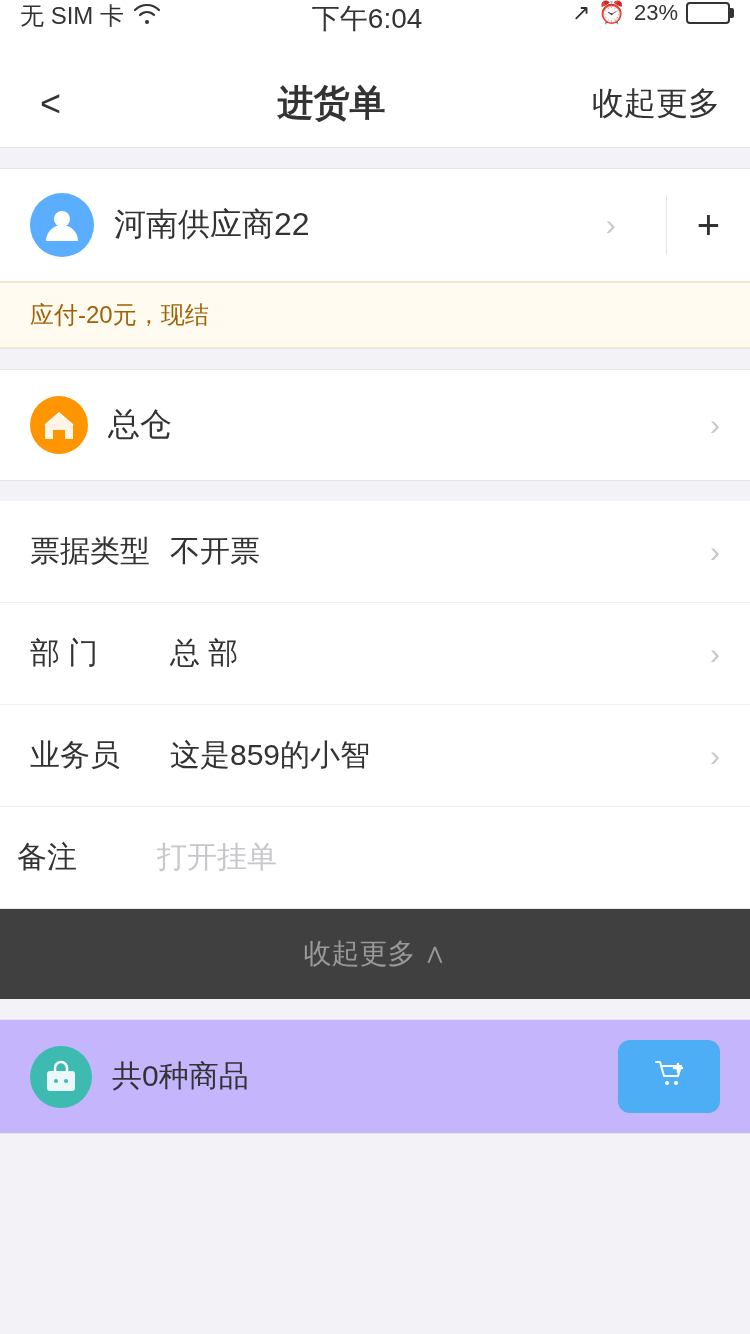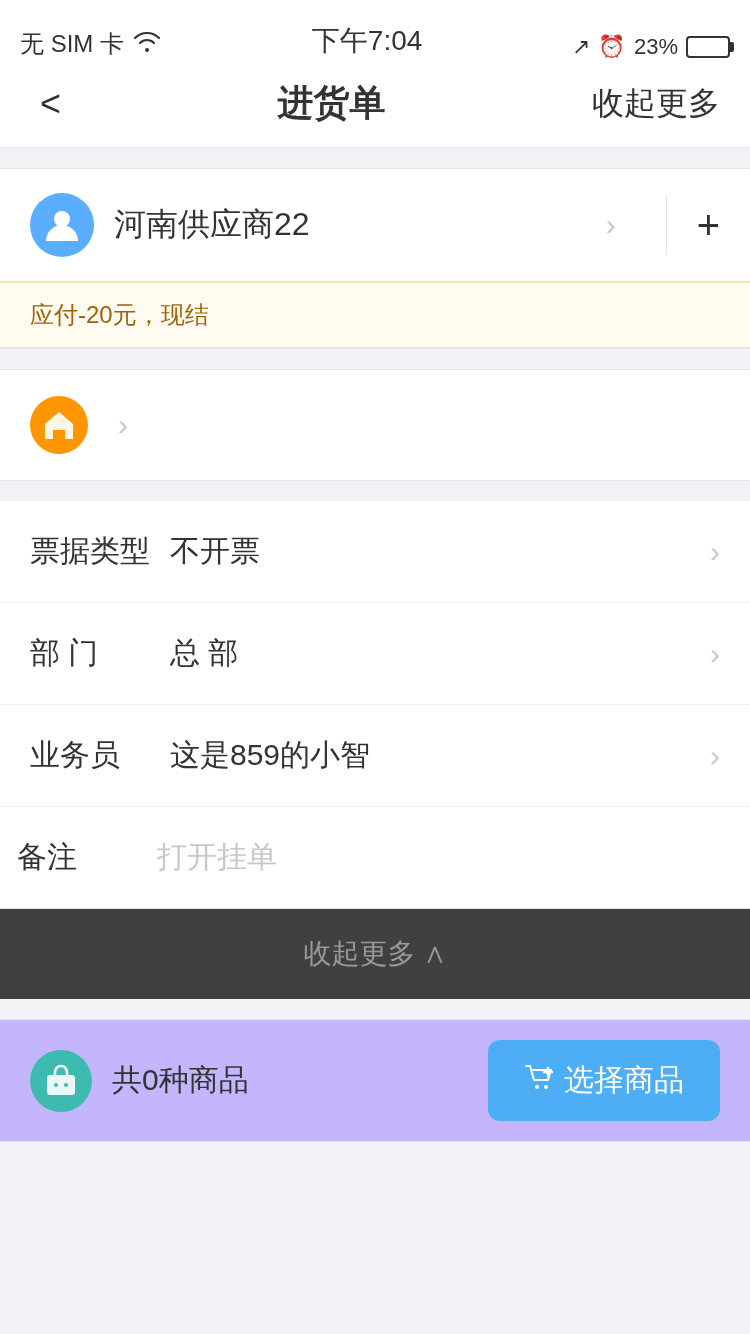--- a/index.html
+++ b/index.html
@@ -12,21 +12,21 @@
       font-size: 28px;
       color: #333;
     }
 
     
     .status-bar {
       width: 750px;
       height: 60px;
       background: #fff;
       display: flex;
-      align-items: flex-end;
+      align-items: flex-start;
       justify-content: space-between;
       padding: 0 20px;
       font-size: 24px;
       color: #333;
     }
     .status-left {
       display: flex;
       align-items: center;
       gap: 8px;
     }
@@ -269,21 +269,21 @@
   <div class="status-left">
     <span>无 SIM 卡</span>
     <span class="wifi-icon">
       <svg width="30" height="22" viewBox="0 0 30 22" fill="none">
         <path d="M15 18a2 2 0 1 1 0 4 2 2 0 0 1 0-4z" fill="#333"></path>
         <path d="M8 13c1.9-1.9 4.5-3 7-3s5.1 1.1 7 3" stroke="#333" stroke-width="2.2" fill="none" stroke-linecap="round"></path>
         <path d="M3 8C6.3 4.7 10.5 3 15 3s8.7 1.7 12 5" stroke="#333" stroke-width="2.2" fill="none" stroke-linecap="round"></path>
       </svg>
     </span>
   </div>
-  <div style="font-size:28px;font-weight:500;">下午7:04</div>
+  <div style="font-size:28px;font-weight:500;">下午6:04</div>
   <div class="status-right">
     <span style="font-size:22px;">↗</span>
     <span style="font-size:22px;">⏰</span>
     <span>23%</span>
     <span class="battery">
       <span class="battery-fill"></span>
     </span>
   </div>
 </div>
 
@@ -317,20 +317,21 @@
 </div>
 
 <div class="warehouse-row">
   <div class="warehouse-icon">
     <svg viewBox="0 0 34 34" fill="white">
       <path d="M3 17L17 5l14 12v14H3V17z" fill="white" opacity="0.9"></path>
       <rect x="11" y="22" width="12" height="9" fill="#ff9500"></rect>
       <path d="M3 17L17 5l14 12" stroke="white" stroke-width="1.5" fill="none"></path>
     </svg>
   </div>
+  <span class="warehouse-name">总仓</span>
   <span class="chevron">›</span>
 </div>
 
 <div class="form-section">
   <div class="form-row">
     <span class="form-label">票据类型</span>
     <span class="form-value">不开票</span>
     <span class="chevron">›</span>
   </div>
   <div class="form-row">
@@ -366,15 +367,14 @@
   <button class="select-btn">
     <span class="select-btn-icon">
       <svg width="30" height="26" viewBox="0 0 30 26" fill="white">
         <path d="M2 2h4l4 14h14l3-10H9" stroke="white" stroke-width="2" fill="none" stroke-linecap="round" stroke-linejoin="round"></path>
         <circle cx="13" cy="23" r="2" fill="white"></circle>
         <circle cx="22" cy="23" r="2" fill="white"></circle>
         <line x1="24" y1="4" x2="24" y2="12" stroke="white" stroke-width="2.5" stroke-linecap="round"></line>
         <line x1="20" y1="8" x2="28" y2="8" stroke="white" stroke-width="2.5" stroke-linecap="round"></line>
       </svg>
     </span>
-    <span>选择商品</span>
   </button>
 </div>
 
 </body></html>

